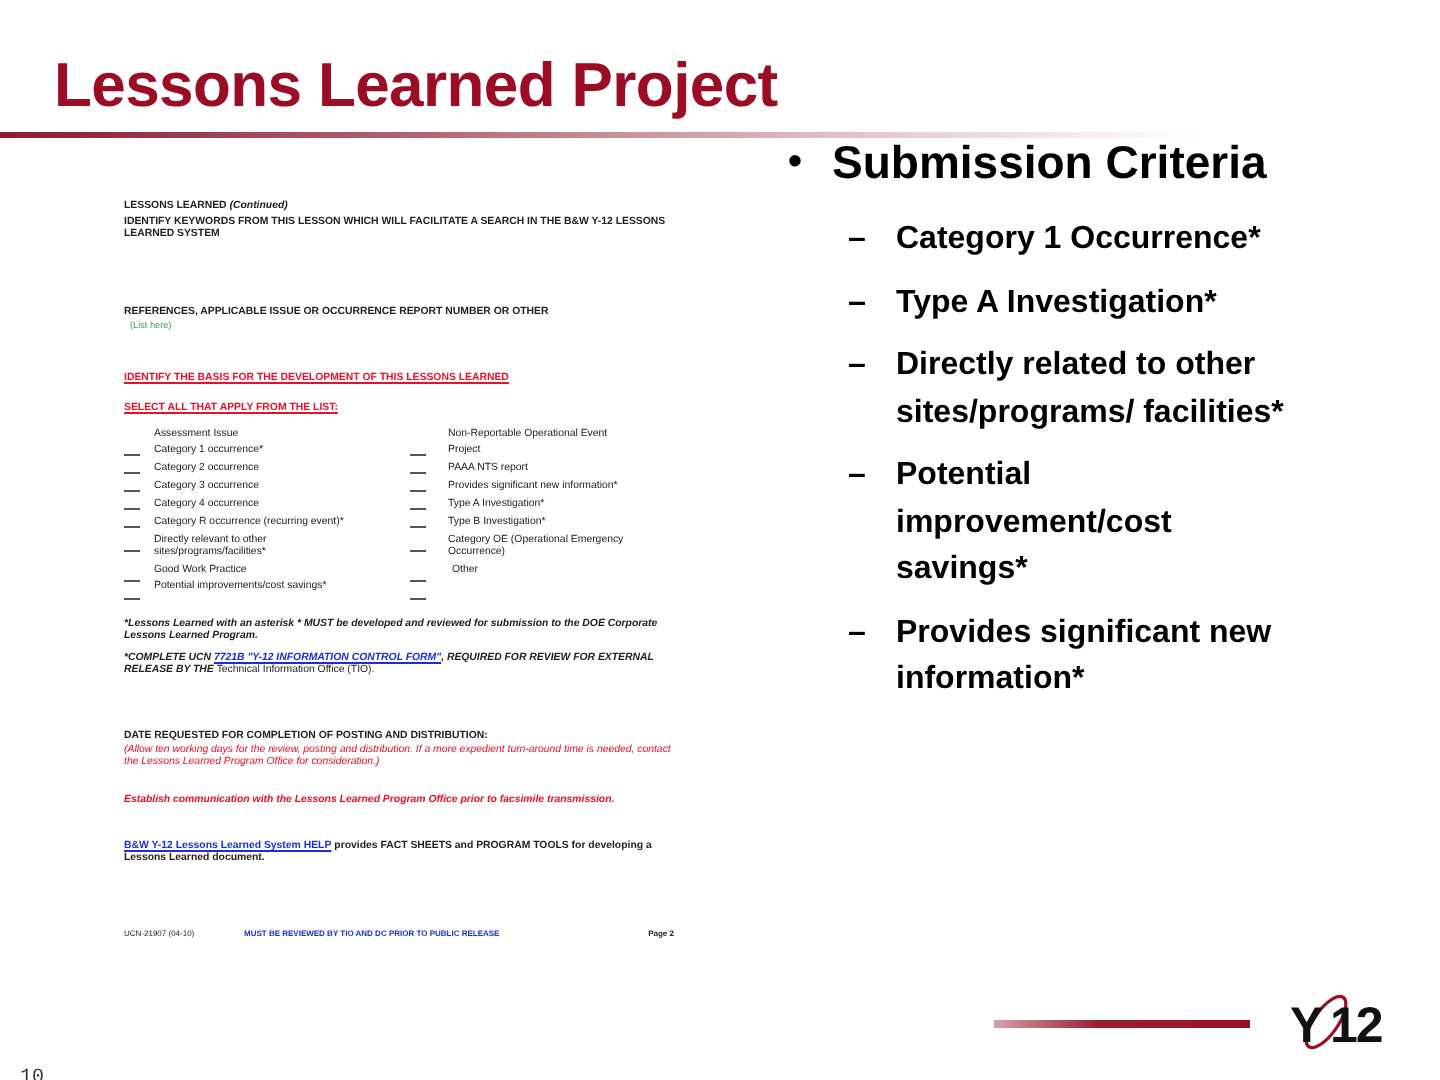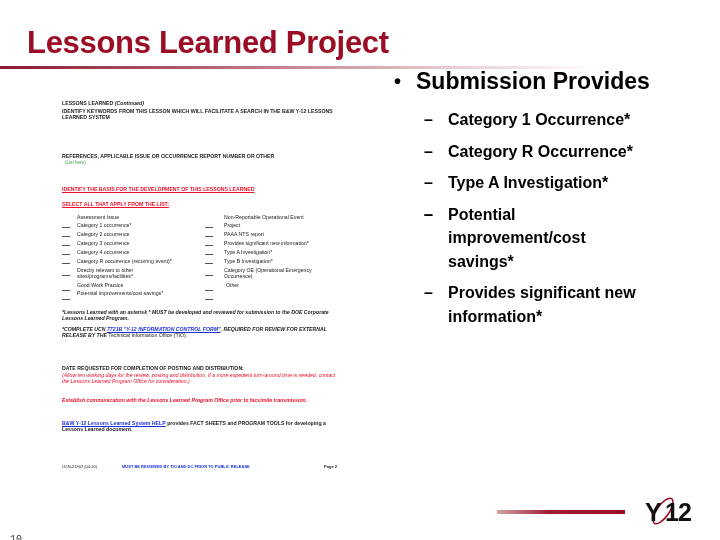--- a/index.html
+++ b/index.html
@@ -159,37 +159,37 @@
   <div class="footer" style="top:364px;">
     <span style="position:absolute; left:0;">UCN-21907 (04-10)</span>
     <span class="blue" style="position:absolute; left:60px;">MUST BE REVIEWED BY TIO AND DC PRIOR TO PUBLIC RELEASE</span>
     <span style="position:absolute; right:0; font-weight:bold;">Page 2</span>
   </div>
 </div>
 
 <div class="bullets">
   <div class="main-bullet">
     <span class="dot">•</span>
-    <span>Submission Provides</span>
+    <span>Submission Criteria</span>
   </div>
   <div class="sub-list">
     <div class="sub">
       <span class="dash">–</span>
       <span>Category 1 Occurrence*</span>
     </div>
     <div class="sub">
       <span class="dash">–</span>
-      <span>Category R Occurrence*</span>
     </div>
     <div class="sub">
       <span class="dash">–</span>
       <span>Type A Investigation*</span>
     </div>
     <div class="sub" style="width:290px;">
       <span class="dash">–</span>
+      <span>Directly related to other sites/programs/ facilities*</span>
     </div>
     <div class="sub" style="width:240px;">
       <span class="dash">–</span>
       <span>Potential improvement/cost savings*</span>
     </div>
     <div class="sub" style="width:250px;">
       <span class="dash">–</span>
       <span>Provides significant new information*</span>
     </div>
   </div>

